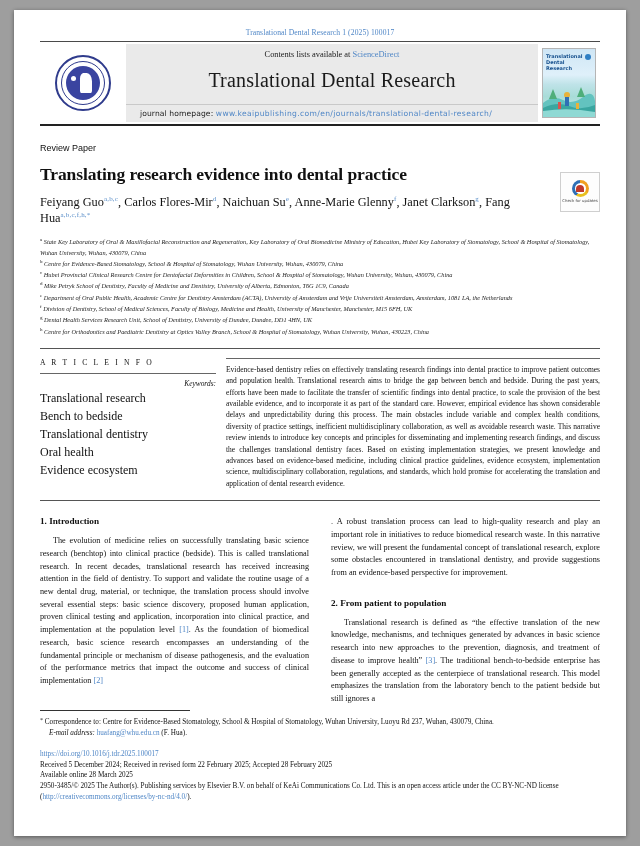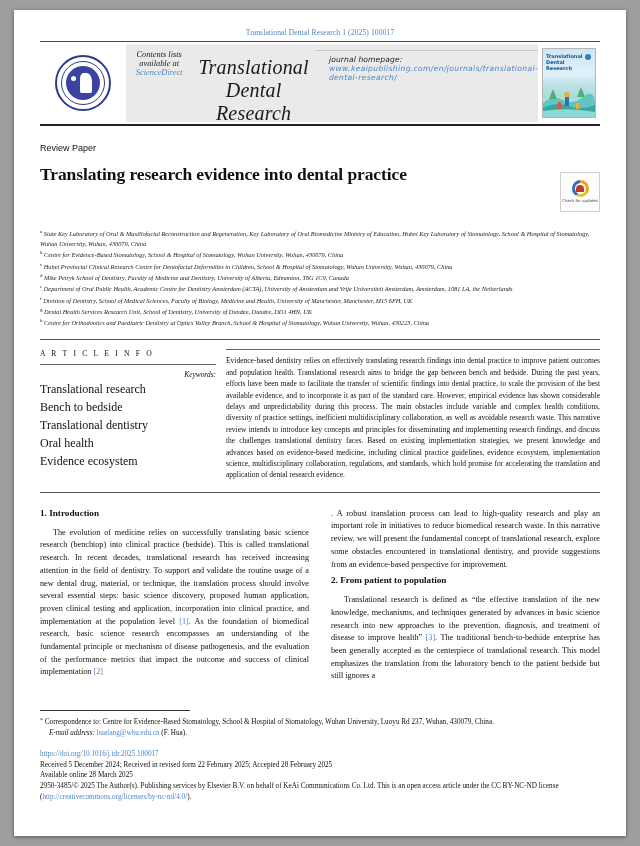--- a/index.html
+++ b/index.html
@@ -99,24 +99,23 @@
     top: 30%;
     width: 5px;
     height: 5px;
     background: #fff;
     border-radius: 50%;
   }
   .mast-center {
     flex: 1;
     background: #eaeaea;
     display: flex;
-    flex-direction: row;
+    flex-direction: column;
     justify-content: space-between;
     padding: 6px 0 0 0;
-    font-style: italic;
   }
   .contents-line {
     text-align: center;
     font-size: 8.4px;
     color: #1a1a1a;
   }
   .contents-line a {
     color: #4f86c6;
     text-decoration: none;
   }
@@ -335,21 +334,21 @@
     width: 269px;
   }
   .sec-h {
     font-family: "Liberation Serif", serif;
     font-weight: bold;
     font-size: 9.2px;
     color: #111;
     margin: 0 0 9px 0;
   }
   .sec-h.spaced {
-    margin-top: 4px;
+    margin-top: 18px;
   }
   .para {
     font-size: 8.2px;
     color: #111;
     line-height: 1.55;
     text-align: justify;
     text-indent: 13px;
     margin: 0;
   }
   .para.cont {
@@ -439,20 +438,21 @@
             </svg>
           </div>
         </div>
       </div>
     </div>
 
     <div class="article-type">Review Paper</div>
 
     <div class="title-row">
       <h1 class="art-title">Translating research evidence into dental practice</h1>
+      <div class="authors">Feiyang Guo<sup>a,b,c</sup>, Carlos Flores-Mir<sup>d</sup>, Naichuan Su<sup>e</sup>, Anne-Marie Glenny<sup>f</sup>, Janet Clarkson<sup>g</sup>, Fang Hua<sup>a,b,c,f,h,*</sup></div>
       <div class="crossmark">
         <div class="cm-ring"></div>
         <div class="cm-text">Check for updates</div>
       </div>
     </div>
 
     <div class="affils">
         <div><sup>a</sup><span> State Key Laboratory of Oral &amp; Maxillofacial Reconstruction and Regeneration, Key Laboratory of Oral Biomedicine Ministry of Education, Hubei Key Laboratory of Stomatology, School &amp; Hospital of Stomatology, Wuhan University, Wuhan, 430079, China</span></div>
         <div><sup>b</sup><span> Centre for Evidence-Based Stomatology, School &amp; Hospital of Stomatology, Wuhan University, Wuhan, 430079, China</span></div>
         <div><sup>c</sup><span> Hubei Provincial Clinical Research Centre for Dentofacial Deformities in Children, School &amp; Hospital of Stomatology, Wuhan University, Wuhan, 430079, China</span></div>

